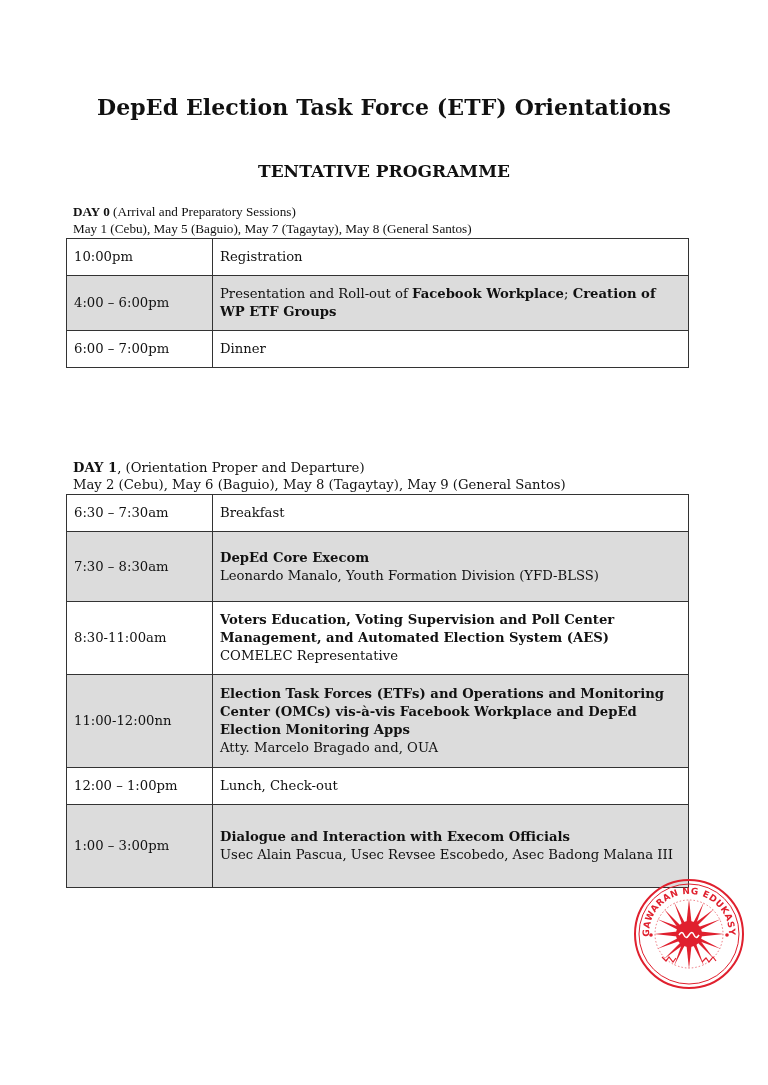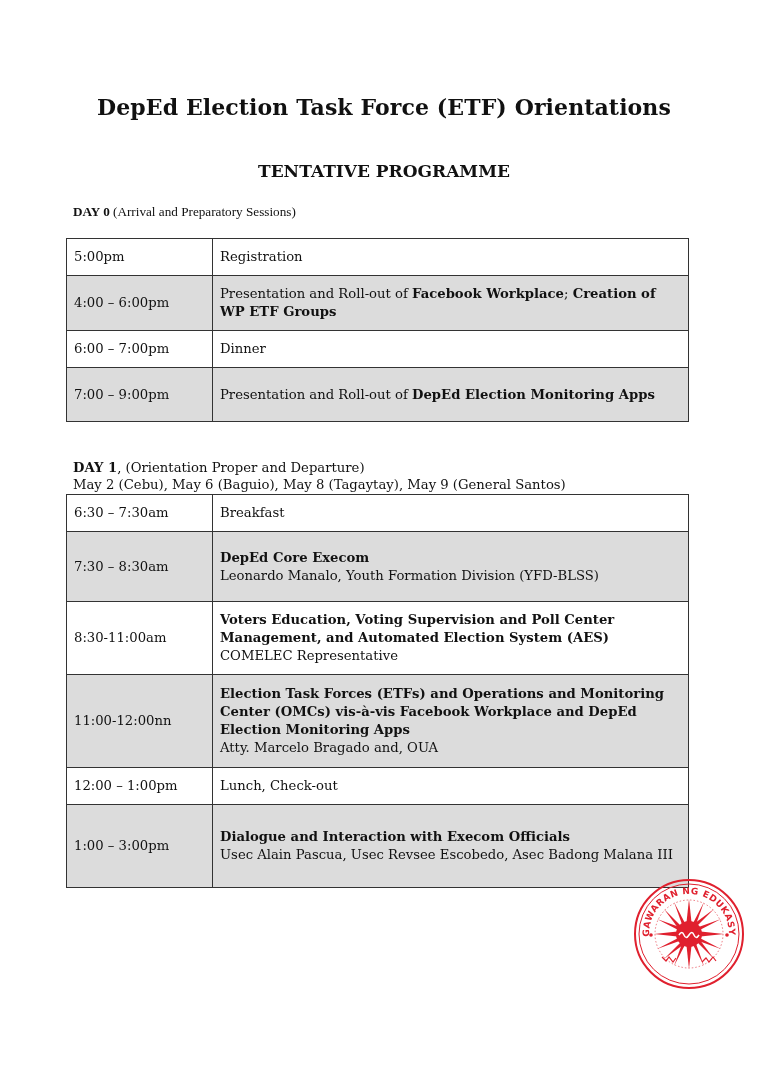--- a/index.html
+++ b/index.html
@@ -20,39 +20,36 @@
   .seal { position:absolute; left:632px; top:877px; width:114px; height:114px; }
 </style>
 </head>
 <body>
 
 <div class="title">DepEd Election Task Force (ETF) Orientations</div>
 <div class="subtitle">TENTATIVE PROGRAMME</div>
 
 <div class="dayhead" style="top:203px;font-family:Liberation Serif, serif;">
   <div><b>DAY 0</b><span> (Arrival and Preparatory Sessions)</span></div>
+  <div>May 1 (Cebu), May 5 (Baguio), May 7 (Tagaytay), May 8 (General Santos)</div>
 </div>
 
 <table class="prog" style="top:238px;">
   <tbody>
       <tr style="height:37px;">
-    <td class="time">5:00pm</td>
+    <td class="time">10:00pm</td>
     <td><span>Registration</span></td>
   </tr>
   <tr class="shade" style="height:55px;margin-left:32px;">
     <td class="time">4:00 – 6:00pm</td>
     <td><span>Presentation and Roll-out of </span><span class="bold">Facebook Workplace</span><span>; </span><span class="bold">Creation of WP ETF Groups</span></td>
   </tr>
   <tr style="height:37px;">
     <td class="time">6:00 – 7:00pm</td>
     <td><span>Dinner</span></td>
-  </tr>
-  <tr class="shade" style="height:54px;">
-    <td class="time">7:00 – 9:00pm</td>
-    <td><span>Presentation and Roll-out of </span><span class="bold">DepEd Election Monitoring Apps</span></td>
   </tr>
 </tbody>
   </table>
 
 <div class="dayhead" style="top:459px;">
   <div><b>DAY 1</b><span>, (Orientation Proper and Departure)</span></div>
   <div>May 2 (Cebu), May 6 (Baguio), May 8 (Tagaytay), May 9 (General Santos)</div>
 </div>
 
 <table class="prog" style="top:494px;">

